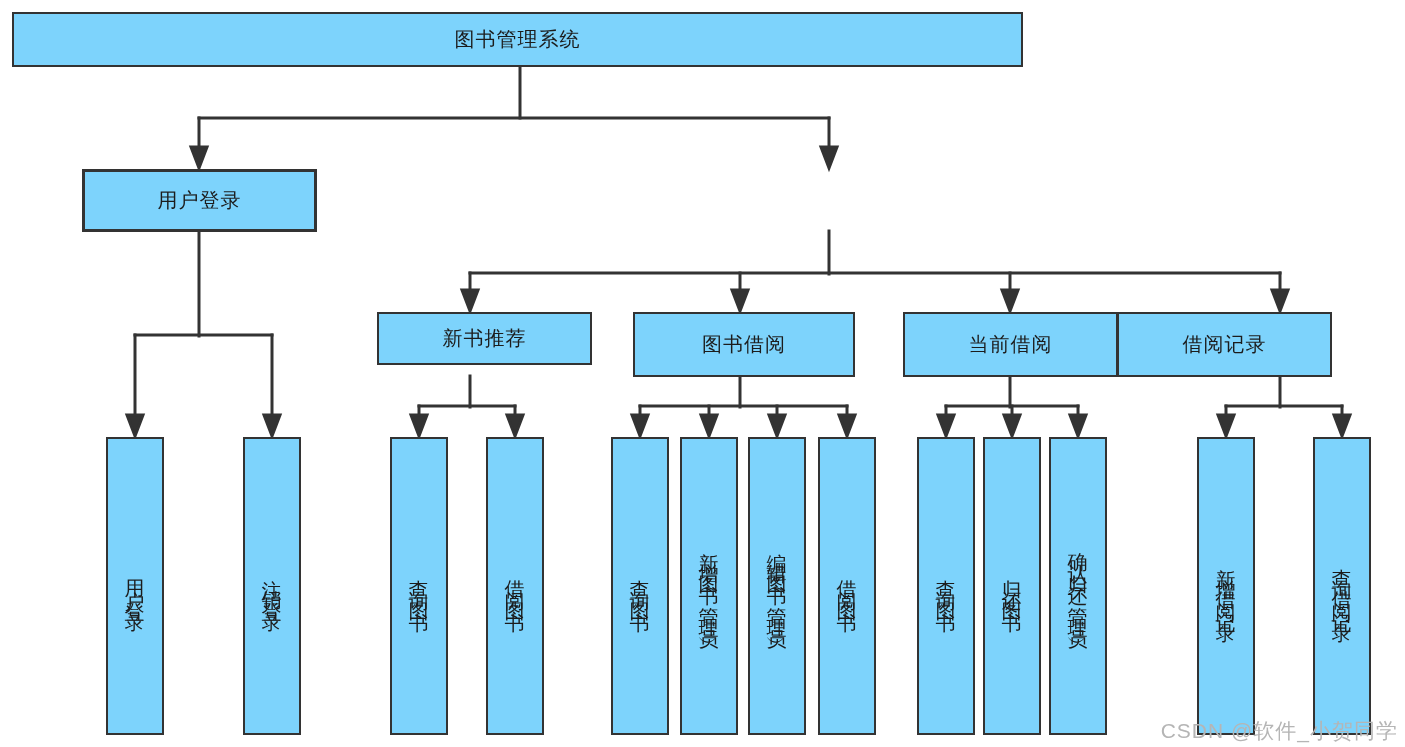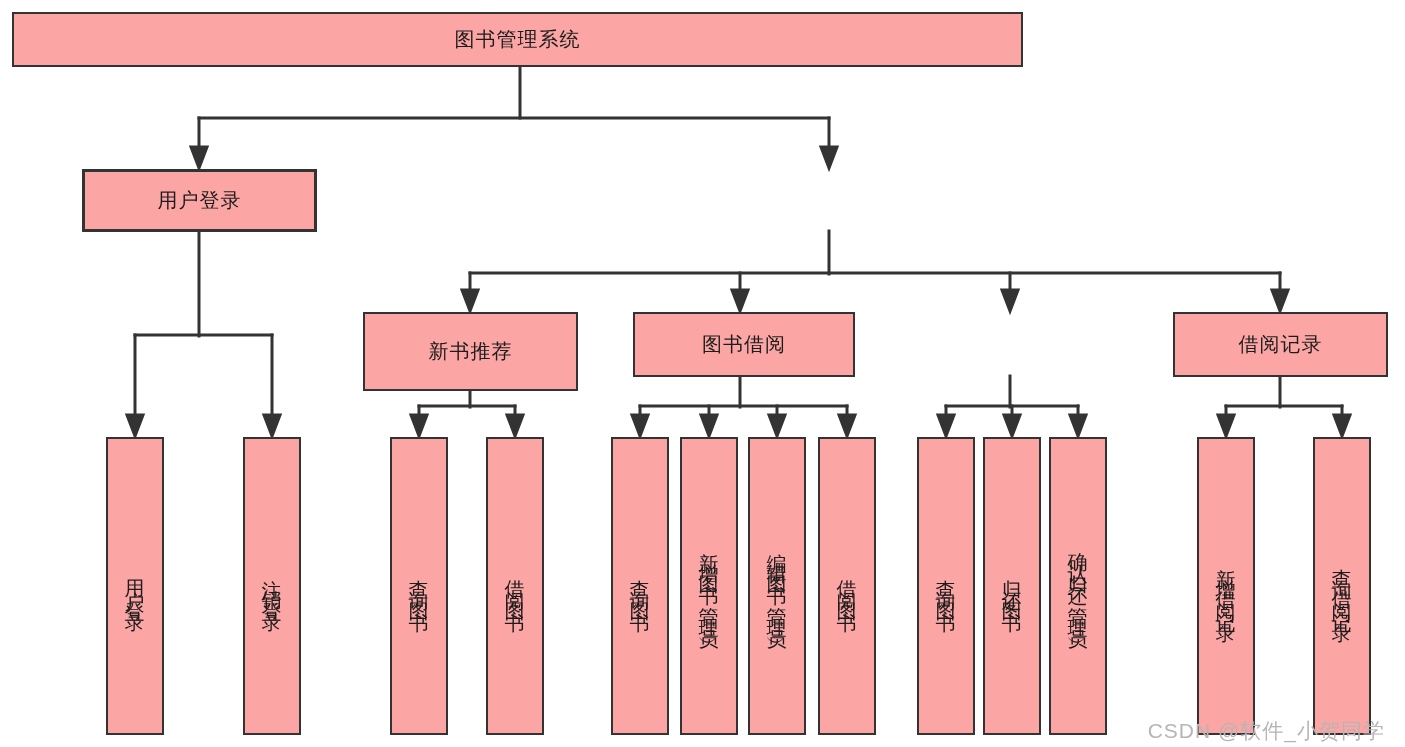--- a/index.html
+++ b/index.html
@@ -2,31 +2,31 @@
 <html><head>
 <meta charset="utf-8">
 <style>
   html,body{margin:0;padding:0;background:#ffffff;}
   #stage{
     position:relative;width:1405px;height:747px;background:#ffffff;overflow:hidden;
     font-family:"Liberation Sans","DejaVu Sans",sans-serif;color:#1c1c1c;
   }
   #wires{position:absolute;left:0;top:0;width:1405px;height:747px;}
   .box{
-    position:absolute;box-sizing:border-box;border:2px solid #333333;background:#fca5a5;
+    position:absolute;box-sizing:border-box;border:2px solid #333333;background:#7dd3fc;
     display:flex;align-items:center;justify-content:center;text-align:center;
     font-size:20px;letter-spacing:1px;color:#1c1c1c;z-index:2;
   }
   .lvl2{border-width:3px;}
   .leaf span{
     writing-mode:vertical-rl;text-orientation:mixed;
     letter-spacing:11px;line-height:1;font-size:20px;
   }
   #watermark{
-    position:absolute;right:20px;bottom:2px;z-index:6;
+    position:absolute;right:7px;bottom:2px;z-index:6;
     font-size:21px;color:#b5b5b5;letter-spacing:1px;white-space:nowrap;
   }
 </style>
 </head>
 <body>
 
 <div id="stage">
 
   <svg id="wires" viewBox="0 0 1405 747" stroke="#333333" stroke-width="3" fill="#333333" stroke-linecap="square">
     <g>
@@ -98,27 +98,30 @@
   </svg>
 
   <div class="box" style="left:12px;top:12px;width:1011px;height:55px">
     <span>图书管理系统</span>
   </div>
 
   <div class="box lvl2" style="left:82px;top:169px;width:235px;height:63px">
     <span>用户登录</span>
   </div>
 
-  <div class="box" style="left:363px;top:312px;width:215px;height:79px">
+  <div class="box" style="left:377px;top:312px;width:215px;height:53px">
     <span>新书推荐</span>
   </div>
   <div class="box" style="left:633px;top:312px;width:222px;height:65px">
     <span>图书借阅</span>
   </div>
-  <div class="box" style="left:1173px;top:312px;width:215px;height:65px">
+  <div class="box" style="left:903px;top:312px;width:215px;height:65px">
+    <span>当前借阅</span>
+  </div>
+  <div class="box" style="left:1117px;top:312px;width:215px;height:65px">
     <span>借阅记录</span>
   </div>
 
   <div class="box leaf" style="left:106px;top:437px;width:58px;height:298px">
     <span>用户登录</span>
   </div>
   <div class="box leaf" style="left:243px;top:437px;width:58px;height:298px">
     <span>注销登录</span>
   </div>
 

